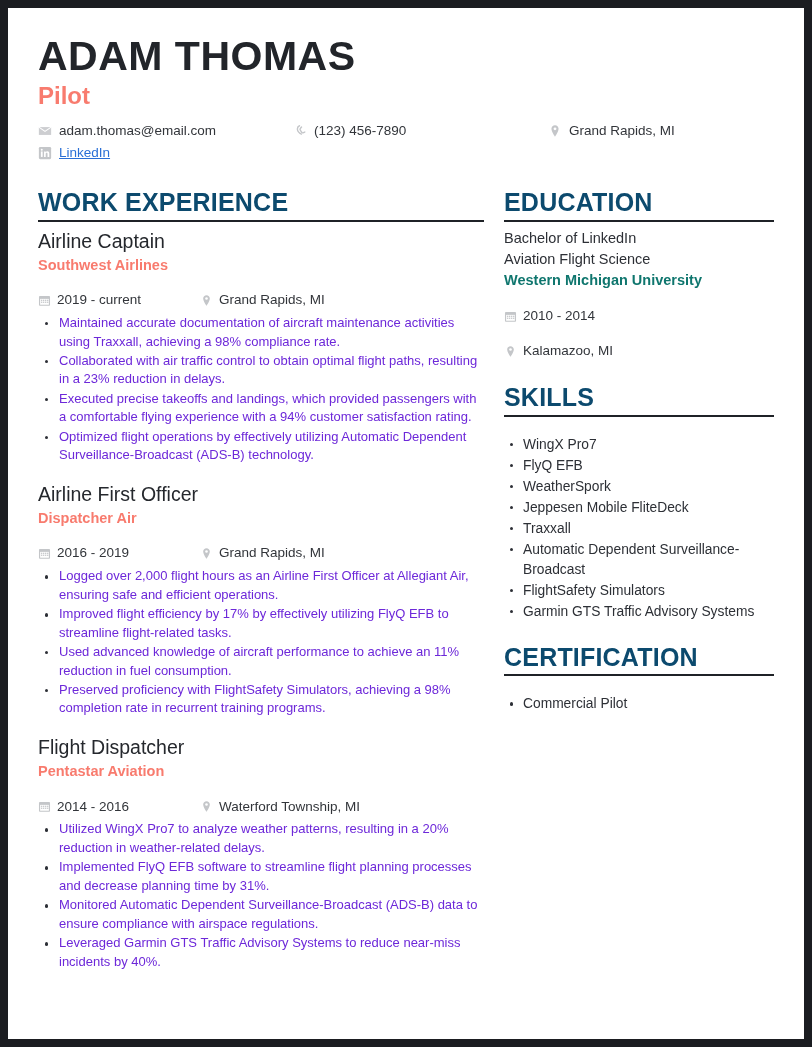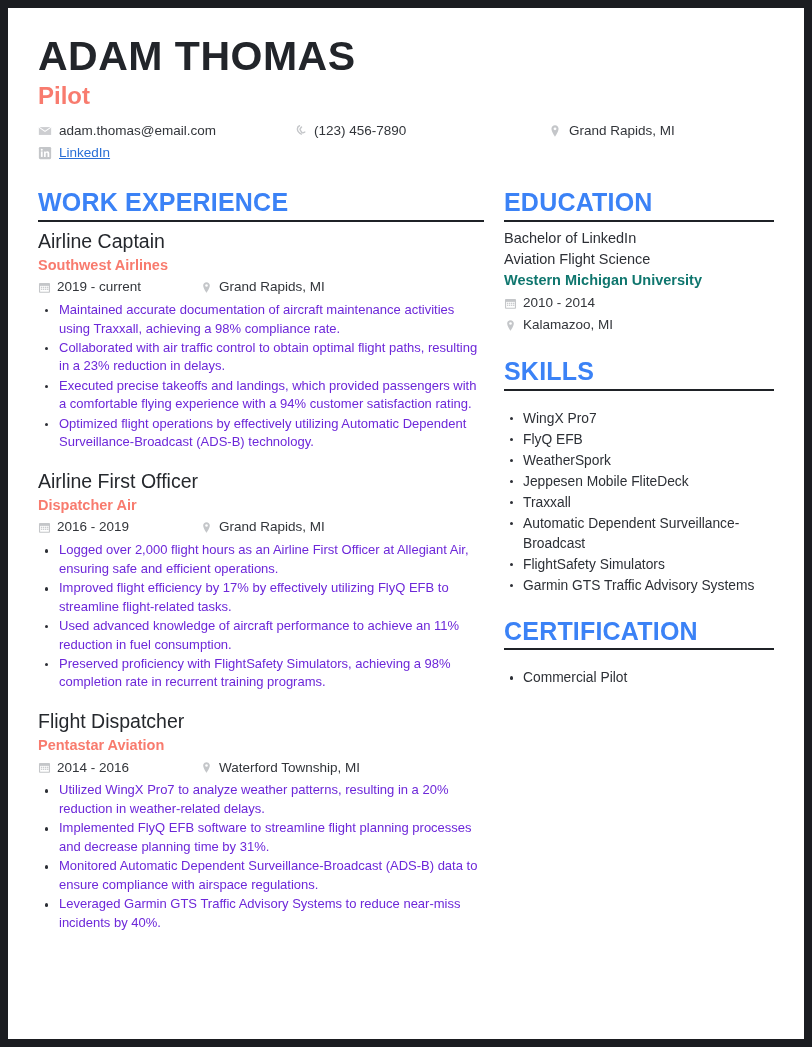--- a/index.html
+++ b/index.html
@@ -86,21 +86,21 @@
     margin-top: 26px;
   }
 
   .col-left  { width: 466px; flex: 0 0 466px; padding-right: 20px; }
   .col-right { width: 270px; flex: 0 0 270px; }
 
   .section-title {
     font-size: 25px;
     font-weight: bold;
     letter-spacing: 0.2px;
-    color: #3b82f6;
+    color: #0c4a6e;
     line-height: 1.1;
   }
 
   .section-rule {
     border-bottom: 2.5px solid #1f2227;
     margin-top: 3px;
     margin-bottom: 7px;
   }
 
   .section + .section { margin-top: 22px; }
@@ -122,21 +122,21 @@
     line-height: 1.4;
     margin-top: 1px;
   }
 
   .meta-row {
     display: flex;
     align-items: center;
     font-size: 13.5px;
     color: #32353a;
     line-height: 1.55;
-    margin-top: 2px;
+    margin-top: 15px;
   }
 
   .meta-item {
     display: flex;
     align-items: center;
     gap: 6px;
   }
 
   .meta-date { width: 162px; flex: 0 0 162px; }
 

